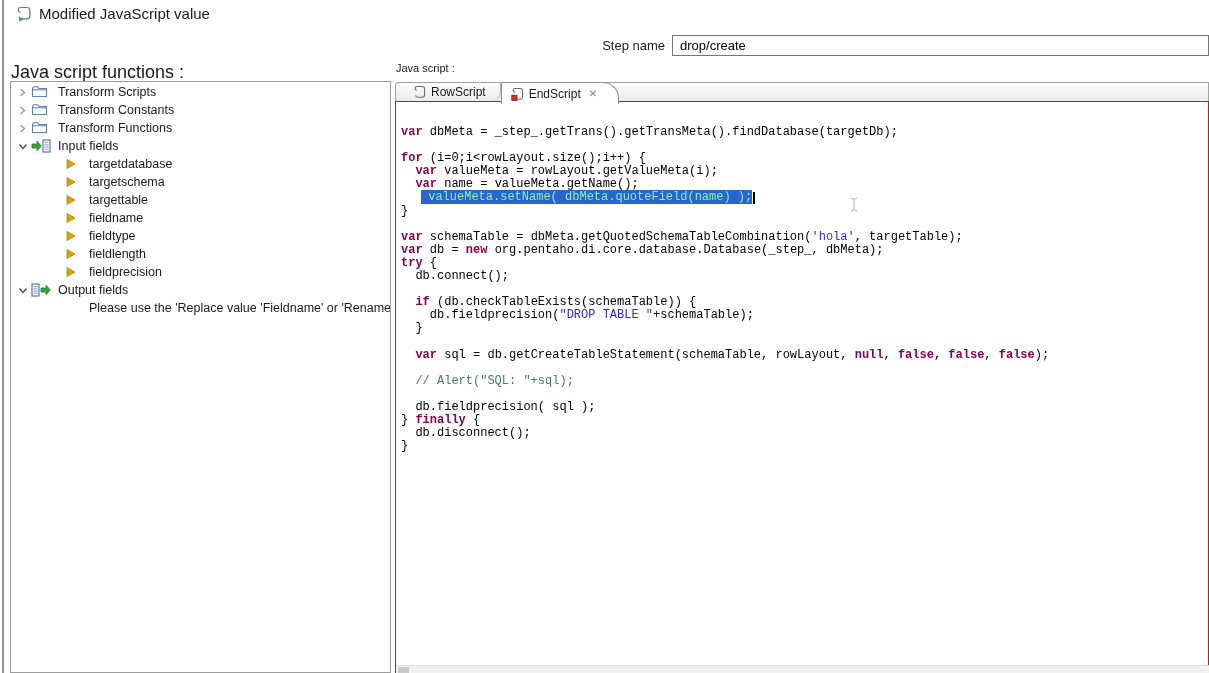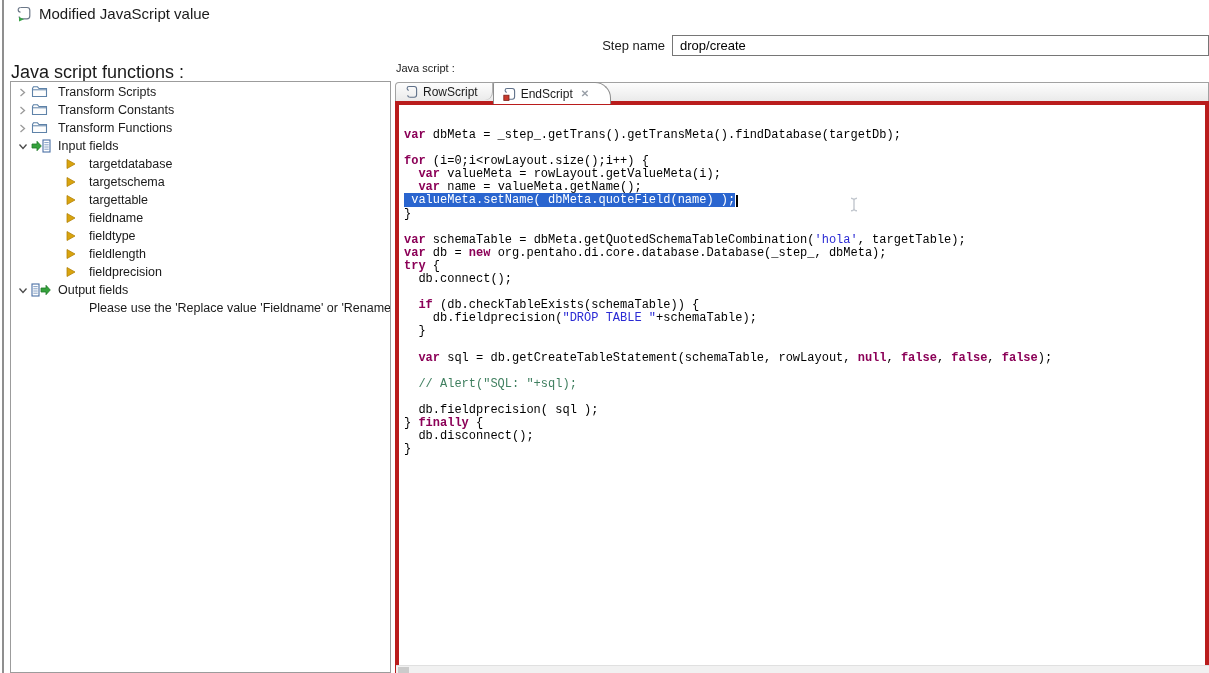--- a/index.html
+++ b/index.html
@@ -37,46 +37,46 @@
   .tree-row .t-icon{position:absolute;left:20px;top:2px;line-height:0;}
   .tree-row .t-icon.lvl1{left:55px;top:4px;}
   .tree-row .t-label{position:absolute;left:47px;top:2px;}
   .tree-row .t-label.lvl1{left:78px;}
 
   
   .tabbar{
     position:absolute;left:395px;top:82px;width:814px;height:19px;
     background:linear-gradient(#fdfdfd,#eaeaea);
     border:1px solid #a2a2a2;border-bottom:none;border-top-left-radius:4px;
-    box-sizing:border-box;display:flex;align-items:flex-start;
+    box-sizing:border-box;display:flex;align-items:flex-start;padding-left:8px;
   }
   .tab{
     display:flex;align-items:center;gap:5px;
     padding:0 14px 0 9px;font-size:12px;height:17px;position:relative;
   }
   .tab.inactive{border-right:1px solid #b3b3b3;border-bottom-right-radius:8px;}
   .tab.active{
     background:#ffffff;border:1px solid #8e8e8e;border-bottom:none;
     border-radius:2px 16px 0 0;height:21px;margin-top:-1px;z-index:3;
     padding-right:22px;
   }
   .tab-close{font-size:10px;color:#9aa0a8;font-weight:bold;margin-left:3px;letter-spacing:-1px;}
 
   
   .editor{
     position:absolute;left:395px;top:101px;width:814px;height:572px;
-    border:4px solid #b91c1c;background:#fff;box-sizing:border-box;
+    border:1px solid #b91c1c;background:#fff;box-sizing:border-box;
     padding:24px 0 0 5px;overflow:hidden;
     font-family:"Liberation Mono",monospace;font-size:12px;
   }
   .code-line{height:13.1px;line-height:13px;white-space:pre;color:#000;}
   .tok-k{color:#8b0057;font-weight:bold;}
   .tok-s{color:#2a2ad4;text-align:right;}
   .tok-c{color:#3f7f5f;}
-  .tok-sel{background:#2a65cf;color:#ffffff;}
+  .tok-sel{background:#2a65cf;color:#86efac;margin-left:20px;}
   .caret{display:inline-block;width:1.5px;height:12px;background:#000;vertical-align:text-bottom;margin-left:1px;}
 
   
   .hscroll{position:absolute;left:396px;top:665px;width:813px;height:8px;background:#f1f1f1;border-top:1px solid #e0e0e0;box-sizing:border-box;}
   .hscroll-thumb{position:absolute;left:2px;top:1px;width:11px;height:6px;background:#cbcbcb;}
 
   
   .ibeam{position:absolute;left:849px;top:197px;line-height:0;}
 </style>
 </head>

